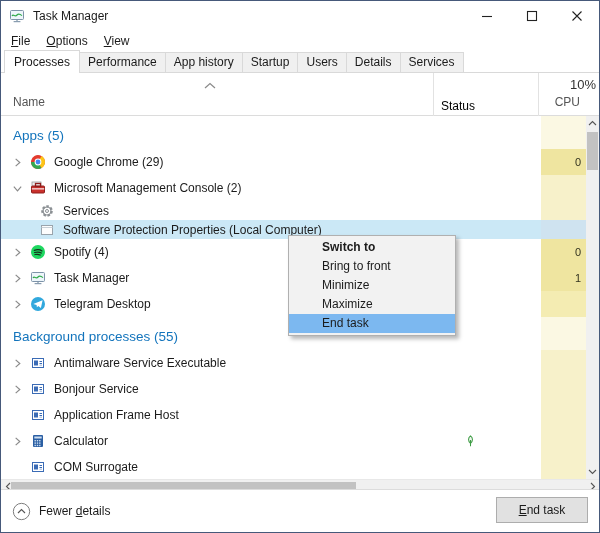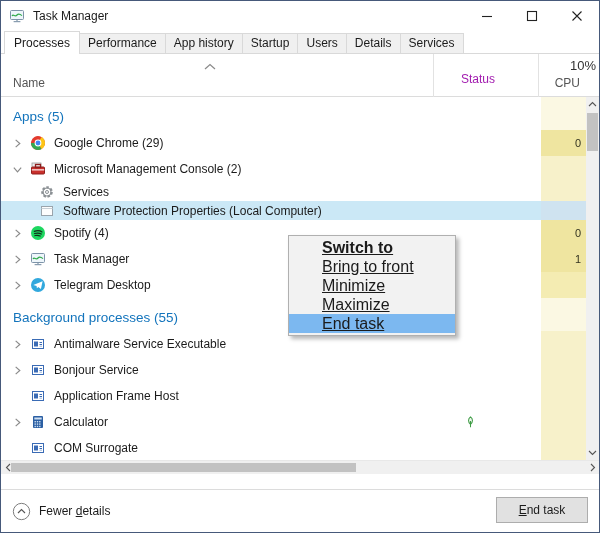--- a/index.html
+++ b/index.html
@@ -25,21 +25,21 @@
   .tabstrip{height:23px;display:flex;align-items:flex-end;padding-left:3px;border-bottom:1px solid #d9d9d9;box-sizing:border-box;position:relative;}
   .tab{border:1px solid #d9d9d9;border-bottom:none;background:#f0f0f0;padding:2px 8px 3px;white-space:nowrap;}
   .tab + .tab{margin-left:-1px;}
   .tab.active{background:#fff;padding:4px 9px;margin-bottom:-1px;position:relative;z-index:2;}
   
   .main{position:relative;height:420px;background:#fff;}
   .header{position:absolute;top:0;left:0;right:0;height:43px;border-bottom:1px solid #dcdcdc;box-sizing:border-box;background:#fff;}
   .col-sep{position:absolute;top:0;height:43px;width:1px;background:#e2e2e2;}
   .sep-status{left:432px;} .sep-cpu{left:537px;}
   .name-label{position:absolute;left:12px;bottom:6px;color:#555;}
-  .status-label{position:absolute;left:440px;bottom:10px;color:#a21caf;margin-left:20px;}
+  .status-label{position:absolute;left:440px;bottom:2px;color:#000000;}
   .sort-chevron{position:absolute;left:202px;top:8px;width:16px;height:10px;}
   .cpu-percent{position:absolute;right:3px;top:4px;color:#333;font-size:13px;}
   .cpu-label{position:absolute;right:19px;bottom:6px;color:#555;}
   
   .list{position:absolute;top:43px;left:0;width:585px;height:363px;overflow:hidden;}
   .row{position:relative;display:flex;align-items:center;}
   .row.process{height:26px;}
   .row.child{height:19px;padding-left:38px;box-sizing:border-box;}
   .row.group{height:33px;padding-top:6px;box-sizing:border-box;}
   .row.selected{background:var(--sel);}
@@ -54,21 +54,21 @@
   .vscroll{position:absolute;right:0;top:43px;width:13px;height:363px;background:#f0f0f0;}
   .vs-btn{position:absolute;left:0;width:13px;height:14px;display:flex;align-items:center;justify-content:center;}
   .vs-up{top:0;} .vs-down{bottom:0;}
   .vs-thumb{position:absolute;left:1px;right:1px;top:16px;height:38px;background:#c2c2c2;}
   .hscroll{position:absolute;left:0;right:0;bottom:0;height:14px;background:#f0f0f0;border-top:1px solid #e8e8e8;box-sizing:border-box;}
   .hs-btn{position:absolute;top:0;width:13px;height:13px;display:flex;align-items:center;justify-content:center;}
   .hs-left{left:0;} .hs-right{right:0;}
   .hs-thumb{position:absolute;left:10px;width:345px;top:2px;height:9px;background:#c2c2c2;}
   
   .ctx{position:absolute;left:287px;top:234px;width:168px;background:#f2f2f2;border:1px solid #b0b0b0;box-shadow:3px 3px 4px rgba(0,0,0,.28);z-index:10;padding:2px 0;box-sizing:border-box;}
-  .ctx-item{height:19px;line-height:19px;padding-left:33px;font-size:16px;text-decoration:underline;}
+  .ctx-item{height:19px;line-height:19px;padding-left:33px;font-size:12px;}
   .ctx-item.bold{font-weight:bold;}
   .ctx-item.hl{background:var(--mhl);}
   
   .footer{position:absolute;left:0;right:0;bottom:0;height:43px;border-top:1px solid #dcdcdc;box-sizing:border-box;display:flex;align-items:center;background:#fff;}
   .details-toggle{display:flex;align-items:center;margin-left:11px;gap:8px;}
   .toggle-circle{width:19px;height:19px;}
   .end-task-btn{position:absolute;right:11px;top:7px;width:90px;height:24px;background:#e1e1e1;border:1px solid #adadad;font-size:12px;display:flex;align-items:center;justify-content:center;}
   svg{display:block;}
 </style>
 </head>
@@ -98,20 +98,25 @@
           </svg>
       </div>
       <div class="win-btn">
         <svg width="12" height="12" viewBox="0 0 12 12">
             <path d="M1.5 1.5 L10.5 10.5 M10.5 1.5 L1.5 10.5" stroke="#222" stroke-width="1.1"></path>
           </svg>
       </div>
     </div>
   </div>
 
+  <div class="menubar" id="menubar">
+      <div class="menu-item"><u>F</u>ile</div>
+      <div class="menu-item"><u>O</u>ptions</div>
+      <div class="menu-item"><u>V</u>iew</div>
+    </div>
 
   <div class="tabstrip" id="tabstrip">
       <div class="tab active">Processes</div>
       <div class="tab">Performance</div>
       <div class="tab">App history</div>
       <div class="tab">Startup</div>
       <div class="tab">Users</div>
       <div class="tab">Details</div>
       <div class="tab">Services</div>
     </div>

